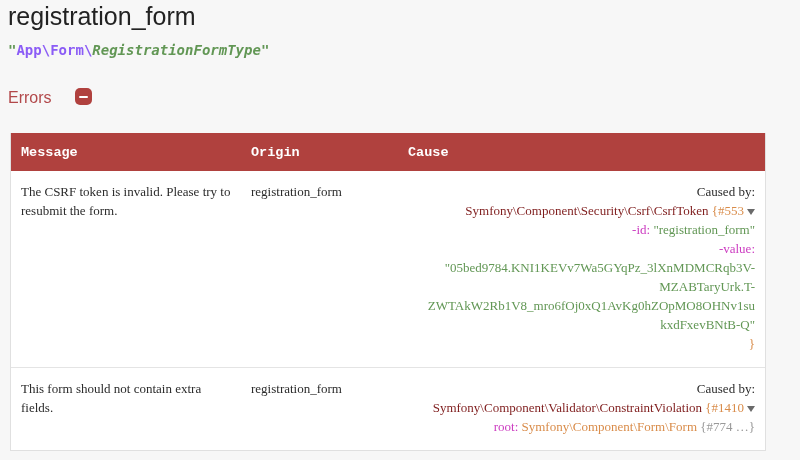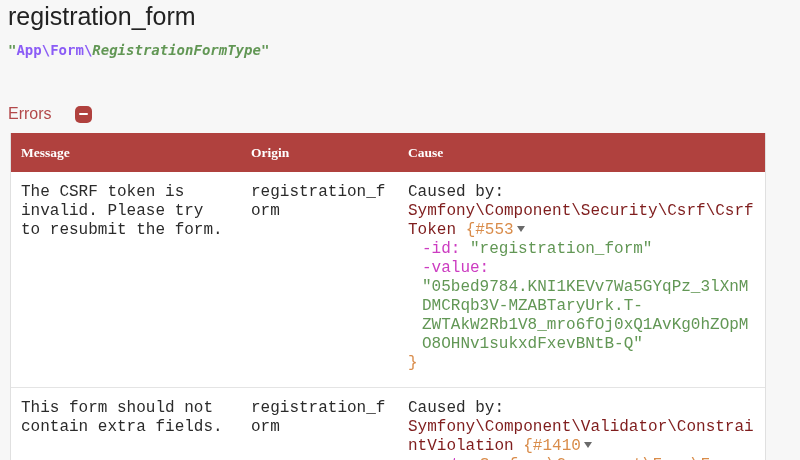--- a/index.html
+++ b/index.html
@@ -45,23 +45,22 @@
     white-space: nowrap;
   }
   .tok-str   { color: #629755; }
   .tok-ns    { color: #8b5cf6; }
   .tok-cls   { color: #629755; font-style: italic; }
 
   
   .errors-head {
     position: absolute;
     left: 8px;
-    top: 104px;
+    top: 88px;
     display: flex;
-    align-items: center;
     gap: 23px;
     line-height: 20px;
   }
   .errors-head-label {
     font-size: 16px;
     color: #b2484a;
     font-weight: 400;
   }
   .toggle-badge {
     width: 17px;
@@ -97,43 +96,43 @@
     border-collapse: collapse;
     table-layout: fixed;
   }
   table.errors-table thead th {
     background: #b0413e;
     color: #ffffff;
     font-size: 13.5px;
     font-weight: bold;
     text-align: left;
     padding: 12px 10px 11px 10px;
-    font-family: Liberation Serif, serif;
+    font-family: Liberation Mono, monospace;
     letter-spacing: 0px;
   }
   th.col-message { width: 210px; }
   th.col-origin  { width: 137px; }
   th.col-cause   { width: auto; }
 
   table.errors-table tbody td {
     vertical-align: top;
     padding: 11px 10px 14px 10px;
     border-top: 1px solid #e4e4e4;
-    font-family: Liberation Mono, monospace;
-    font-size: 16px;
+    font-family: Liberation Serif, serif;
+    font-size: 13px;
     line-height: 19px;
     color: #2b2b2b;
     word-break: break-word;
   }
   table.errors-table tbody tr:first-child td {
     border-top: none;
   }
   td.cell-message { color: #2b2b2b; }
   td.cell-origin  { color: #2b2b2b; }
-  td.cell-cause   { padding-right: 14px; }
+  td.cell-cause   { padding-right: 14px; text-align: right; }
 
   .cause-label { color: #2b2b2b; display: block; }
   .dump-line { display: block; white-space: pre-wrap; }
   .dump-indent { padding-left: 14px; }
 
   .d-class {
     color: #7f1d1d;
     text-decoration: none;
     cursor: pointer;
   }

